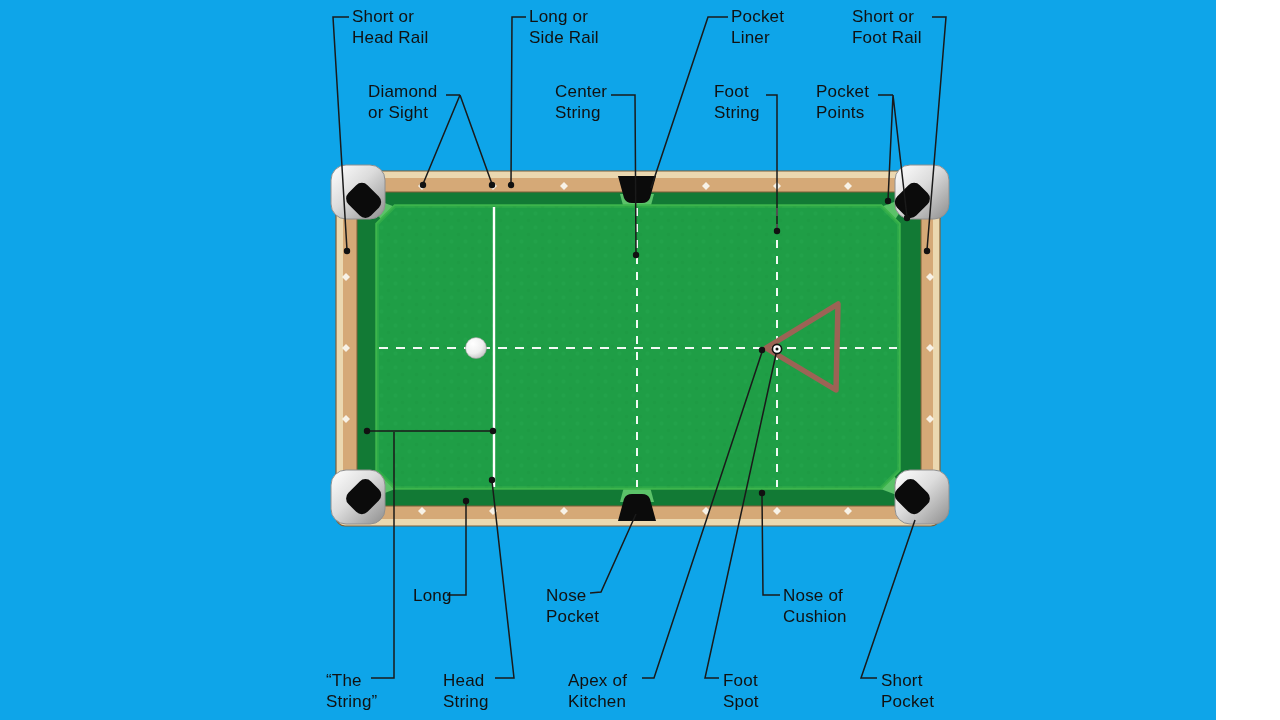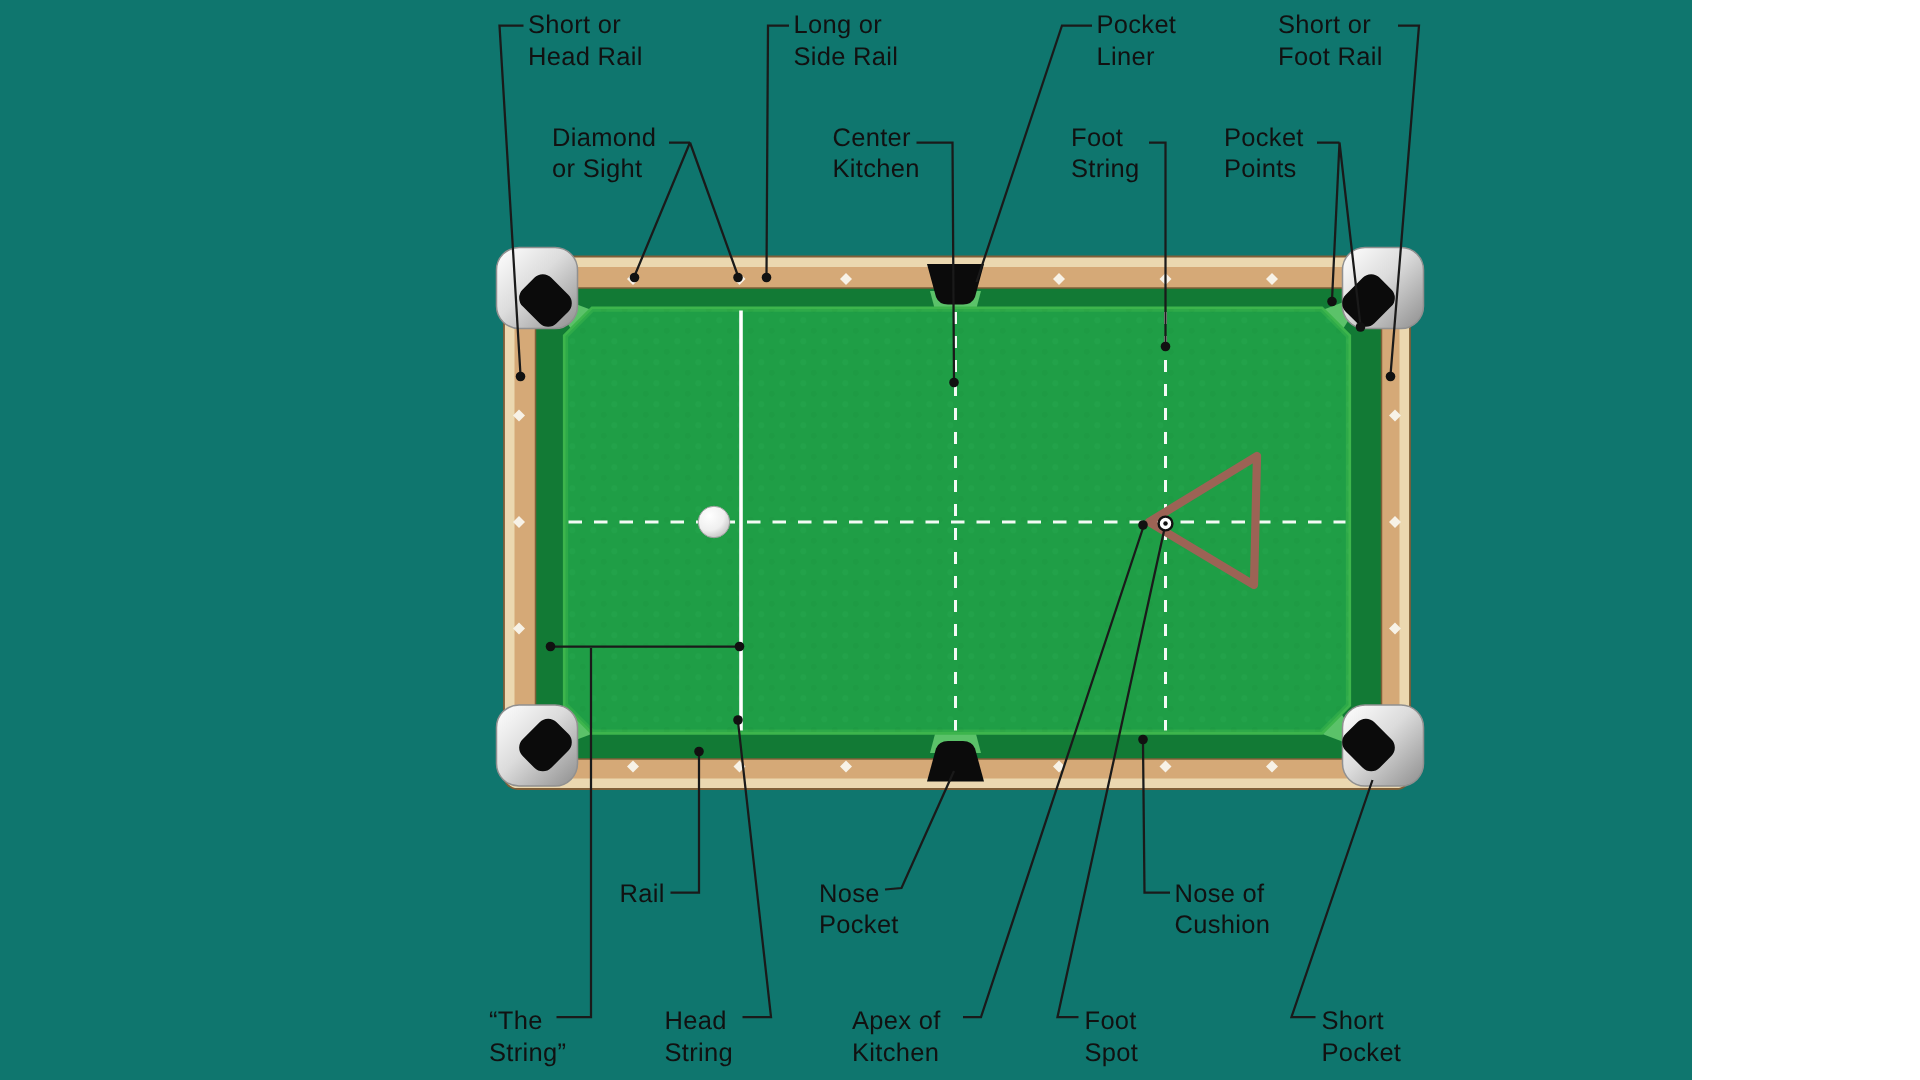--- a/index.html
+++ b/index.html
@@ -1,19 +1,19 @@
 <!DOCTYPE html>
 <html><head>
 <meta charset="utf-8">
 <style>
   html,body{margin:0;padding:0;background:#ffffff;}
   .stage{
     position:relative;
-    width:1128px;height:720px;
-    background:#0f766e;
+    width:1216px;height:720px;
+    background:#0ea5e9;
     overflow:hidden;
     font-family:"Liberation Sans", sans-serif;
   }
   .stage svg{position:absolute;left:0;top:0;}
   .lbl{
     position:absolute;
     font:17px/21px "Liberation Sans", sans-serif;
     color:#111111;
     white-space:pre-line;
     letter-spacing:0.2px;
@@ -158,26 +158,26 @@
 Head Rail</div>
   <div class="lbl" style="left:529px;top:6px">Long or
 Side Rail</div>
   <div class="lbl" style="left:731px;top:6px">Pocket
 Liner</div>
   <div class="lbl" style="left:852px;top:6px">Short or
 Foot Rail</div>
   <div class="lbl" style="left:368px;top:81px">Diamond
 or Sight</div>
   <div class="lbl" style="left:555px;top:81px">Center
-Kitchen</div>
+String</div>
   <div class="lbl" style="left:714px;top:81px">Foot
 String</div>
   <div class="lbl" style="left:816px;top:81px">Pocket
 Points</div>
-  <div class="lbl" style="left:413px;top:585px">Rail</div>
+  <div class="lbl" style="left:413px;top:585px">Long</div>
   <div class="lbl" style="left:546px;top:585px">Nose
 Pocket</div>
   <div class="lbl" style="left:783px;top:585px">Nose of
 Cushion</div>
   <div class="lbl" style="left:326px;top:670px">“The
 String”</div>
   <div class="lbl" style="left:443px;top:670px">Head
 String</div>
   <div class="lbl" style="left:568px;top:670px">Apex of
 Kitchen</div>

